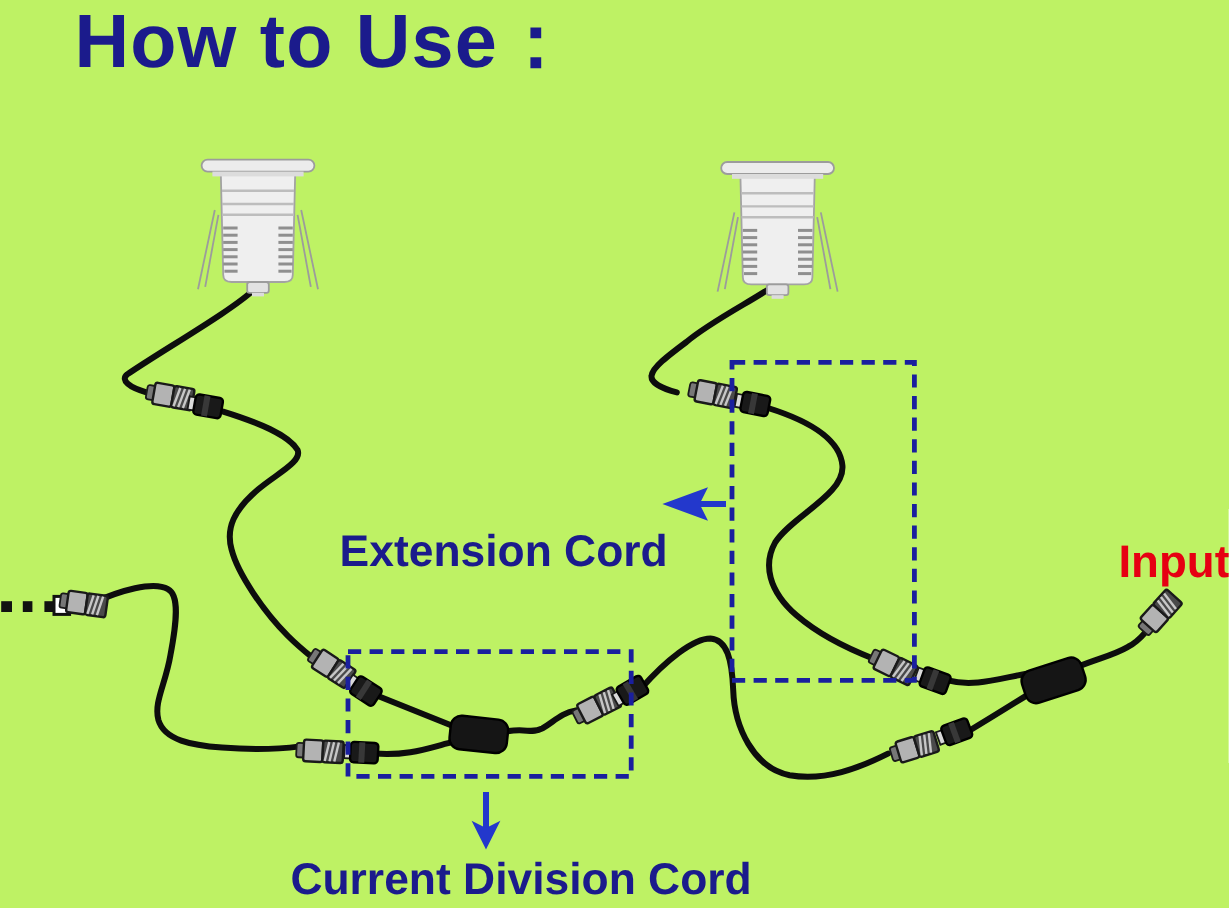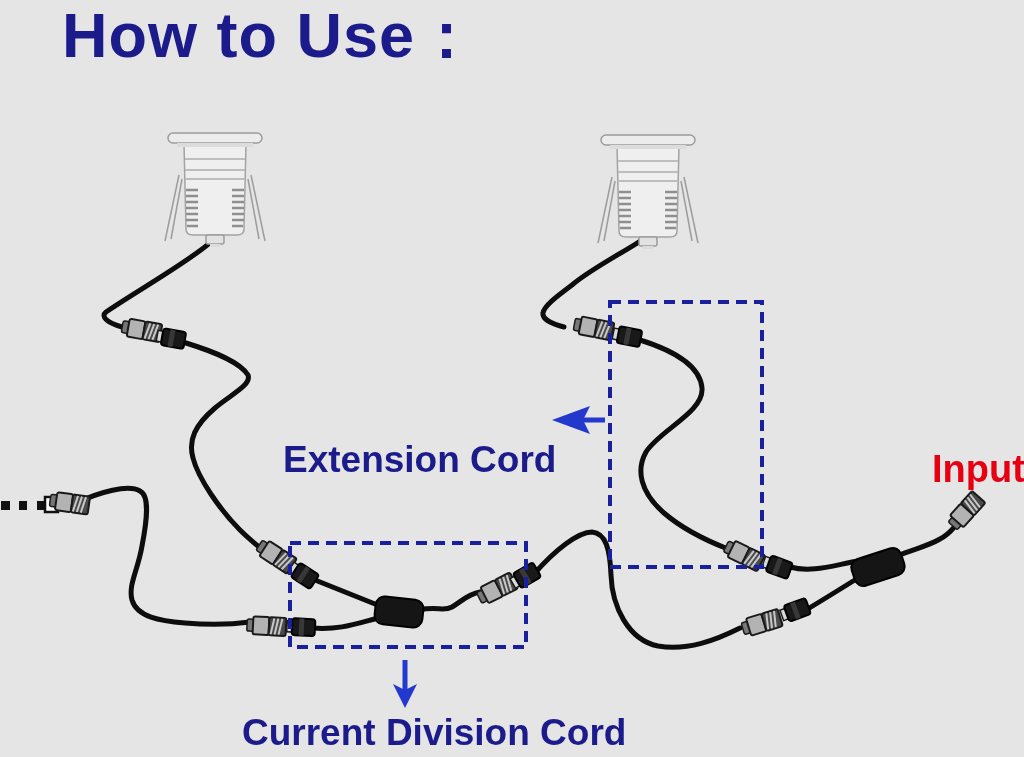--- a/index.html
+++ b/index.html
@@ -1,20 +1,20 @@
 <!DOCTYPE html>
 <html style="--navy: #1b1b8c; --red: #e60012; --arrow-blue: #2338cc; --box-blue: #1a1f9e; --cable: #0d0d0d;"><head>
 <meta charset="utf-8">
 <style>
   :root{
     --navy:#1b1b8c; --red:#e60012; --arrow-blue:#2338cc;
     --box-blue:#1a1f9e; --cable:#0d0d0d;
   }
   html,body{margin:0;padding:0;background:#fff;}
-  .stage{position:relative;width:1024px;height:757px;background:#e5e5e5;overflow:hidden;
+  .stage{position:relative;width:1024px;height:757px;background:#bef264;overflow:hidden;
          font-family:"Liberation Sans", sans-serif;}
   .stage svg{position:absolute;left:0;top:0;}
   .lbl{position:absolute;font-weight:bold;white-space:nowrap;line-height:1;}
   .title{left:62px;top:4px;font-size:63px;color:var(--navy);letter-spacing:1px;}
   .ext{left:283px;top:401px;font-size:37px;color:var(--navy);margin-top:40px;}
   .inp{left:932px;top:450px;font-size:38px;color:var(--red);}
   .cdc{left:242px;top:714px;font-size:37px;color:var(--navy);}
 
   .cable{fill:none;stroke:var(--cable);stroke-width:5;stroke-linecap:round;}
   .dashbox{fill:none;stroke:var(--box-blue);stroke-width:4;stroke-dasharray:11 7;}

